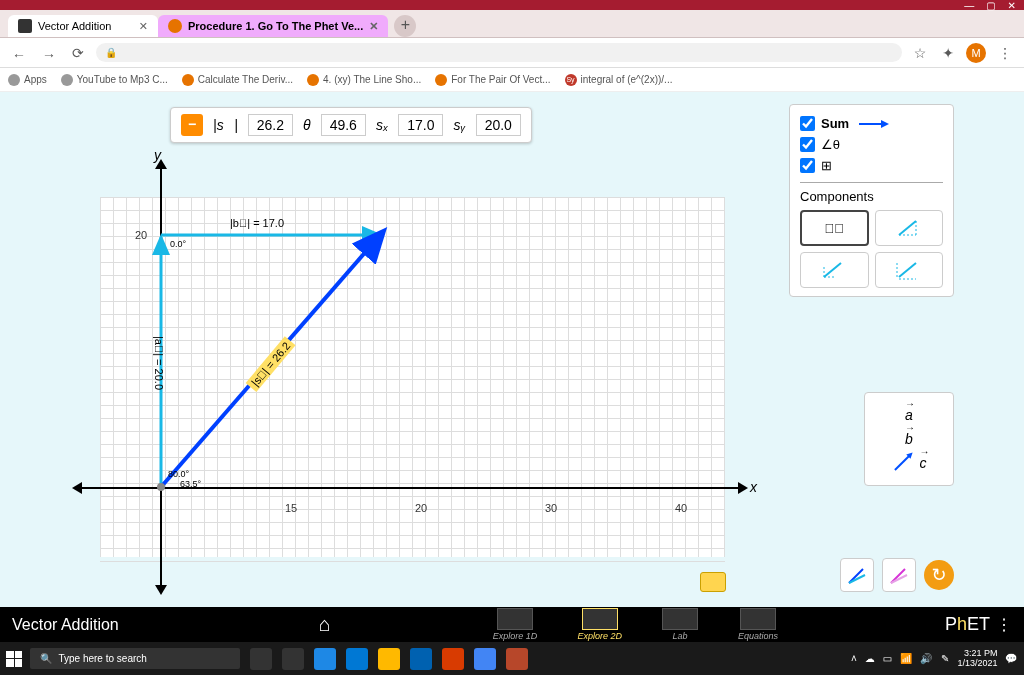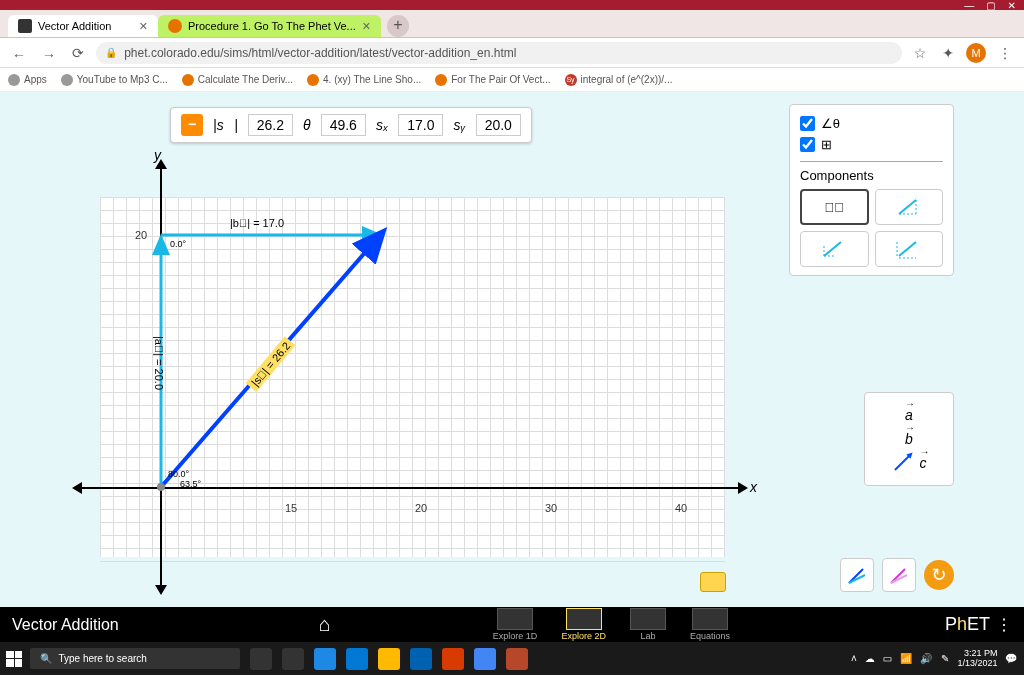--- a/index.html
+++ b/index.html
@@ -2,21 +2,21 @@
 <html><head>
 <meta charset="utf-8">
 <style>
 * { box-sizing: border-box; margin: 0; padding: 0; font-family: Arial, sans-serif; }
 body { width: 1024px; height: 683px; overflow: hidden; background: #fff; }
 
 
 .browser-top { background: #a51c30; height: 10px; display: flex; justify-content: flex-end; align-items: center; padding: 0 8px; gap: 12px; color: #fff; font-size: 10px; }
 .tabs-row { background: #f0e6e6; height: 28px; display: flex; align-items: flex-end; padding: 0 8px; border-bottom: 1px solid #d0c0c0; }
 .tab { background: #fff; border-radius: 6px 6px 0 0; padding: 4px 10px; font-size: 11px; display: flex; align-items: center; gap: 6px; min-width: 150px; }
-.tab.inactive { background: #bef264; }
+.tab.inactive { background: #f0abfc; font-weight: bold; }
 .tab .favicon { width: 14px; height: 14px; background: #333; border-radius: 2px; }
 .tab .favicon.c { background: #e67300; border-radius: 50%; }
 .tab .close { margin-left: auto; color: #666; }
 .newtab { width: 22px; height: 22px; border-radius: 50%; background: #d8c8c8; margin-left: 6px; text-align: center; line-height: 20px; color: #555; }
 .addr-row { height: 30px; display: flex; align-items: center; padding: 0 8px; gap: 8px; border-bottom: 1px solid #ddd; }
 .nav-icon { color: #5a5a5a; font-size: 14px; padding: 0 4px; }
 .addr { flex: 1; background: #f1f1f1; border-radius: 14px; padding: 4px 10px; font-size: 12px; color: #555; display: flex; align-items: center; gap: 6px; }
 .addr .lock { font-size: 10px; }
 .prof { width: 20px; height: 20px; border-radius: 50%; background: #e67300; color: #fff; font-size: 11px; text-align: center; line-height: 20px; }
 .bm-row { height: 24px; display: flex; align-items: center; padding: 0 8px; gap: 14px; border-bottom: 1px solid #eee; font-size: 10px; color: #555; }
@@ -78,21 +78,21 @@
 
 
 .bot-btns { position: absolute; right: 70px; bottom: 15px; display: flex; gap: 8px; align-items: center; }
 .bbtn { width: 34px; height: 34px; border: 1px solid #ccc; border-radius: 4px; background: #fff; display: flex; align-items: center; justify-content: center; }
 .reset { width: 30px; height: 30px; border-radius: 50%; background: #f39c12; color: #fff; display: flex; align-items: center; justify-content: center; font-size: 18px; }
 .eraser { position: absolute; left: 700px; bottom: 15px; width: 26px; height: 20px; background: #ffd54f; border: 1px solid #caa002; border-radius: 3px; }
 
 
 .simnav { height: 35px; background: #000; display: flex; align-items: center; color: #fff; padding: 0 12px; }
 .simnav .title { font-size: 16px; }
-.simnav .screens { display: flex; margin-left: 140px; gap: 0; }
+.simnav .screens { display: flex; margin-left: 140px; gap: 16px; font-style: italic; }
 .screen { display: flex; flex-direction: column; align-items: center; font-size: 9px; padding: 2px 12px; color: #aaa; }
 .screen.active { color: #ffe066; }
 .screen .thumb { width: 36px; height: 22px; background: #333; border: 1px solid #555; margin-bottom: 1px; }
 .home-icon { font-size: 20px; margin-right: 10px; }
 .phet { margin-left: auto; font-weight: normal; font-size: 18px; }
 .phet .h { color: #ffe066; }
 
 
 .taskbar { height: 33px; background: #1a1a1a; display: flex; align-items: center; color: #fff; font-size: 10px; padding: 0 6px; }
 .taskbar .win { width: 16px; height: 16px; display: grid; grid-template: 1fr 1fr / 1fr 1fr; gap: 1px; margin-right: 8px; }
@@ -123,21 +123,20 @@
     <span class="close">✕</span>
   </div>
   <div class="newtab">+</div>
 </div>
 <div class="addr-row">
   <span class="nav-icon">←</span>
   <span class="nav-icon">→</span>
   <span class="nav-icon">⟳</span>
   <div class="addr">
     <span class="lock">🔒</span>
-    <span>phet.colorado.edu/sims/html/vector-addition/latest/vector-addition_en.html</span>
   </div>
   <span class="nav-icon">☆</span>
   <span class="nav-icon">✦</span>
   <span class="prof">M</span>
   <span class="nav-icon">⋮</span>
 </div>
 <div class="bm-row">
   <span class="bm">
       <span class="bi g"></span>
       <span>Apps</span>
@@ -297,20 +296,25 @@
     <span class="vlabel" style="left:150px;top:50px">|b⃗| = 17.0</span>
     <span class="vlabel s" style="left:160px;top:190px">|s⃗| = 26.2</span>
     <span class="vlabel" style="left:90px;top:72px;font-size:9px">0.0°</span>
     <span class="vlabel" style="left:88px;top:302px;font-size:9px">80.0°</span>
     <span class="vlabel" style="left:100px;top:312px;font-size:9px">63.5°</span>
   </div>
 
   <div class="rpanel">
     <label class="chk">
         <input type="checkbox" checked="" style="">
+        <b>Sum</b>
+        <span class="sum-arrow"></span>
+      </label>
+    <label class="chk">
+        <input type="checkbox" checked="" style="">
         <span>∠θ</span>
       </label>
     <label class="chk">
         <input type="checkbox" checked="" style="">
         <span>⊞</span>
       </label>
     <div class="sep"></div>
     <div>Components</div>
     <div class="comp-grid">
       <div class="comp-btn sel">

